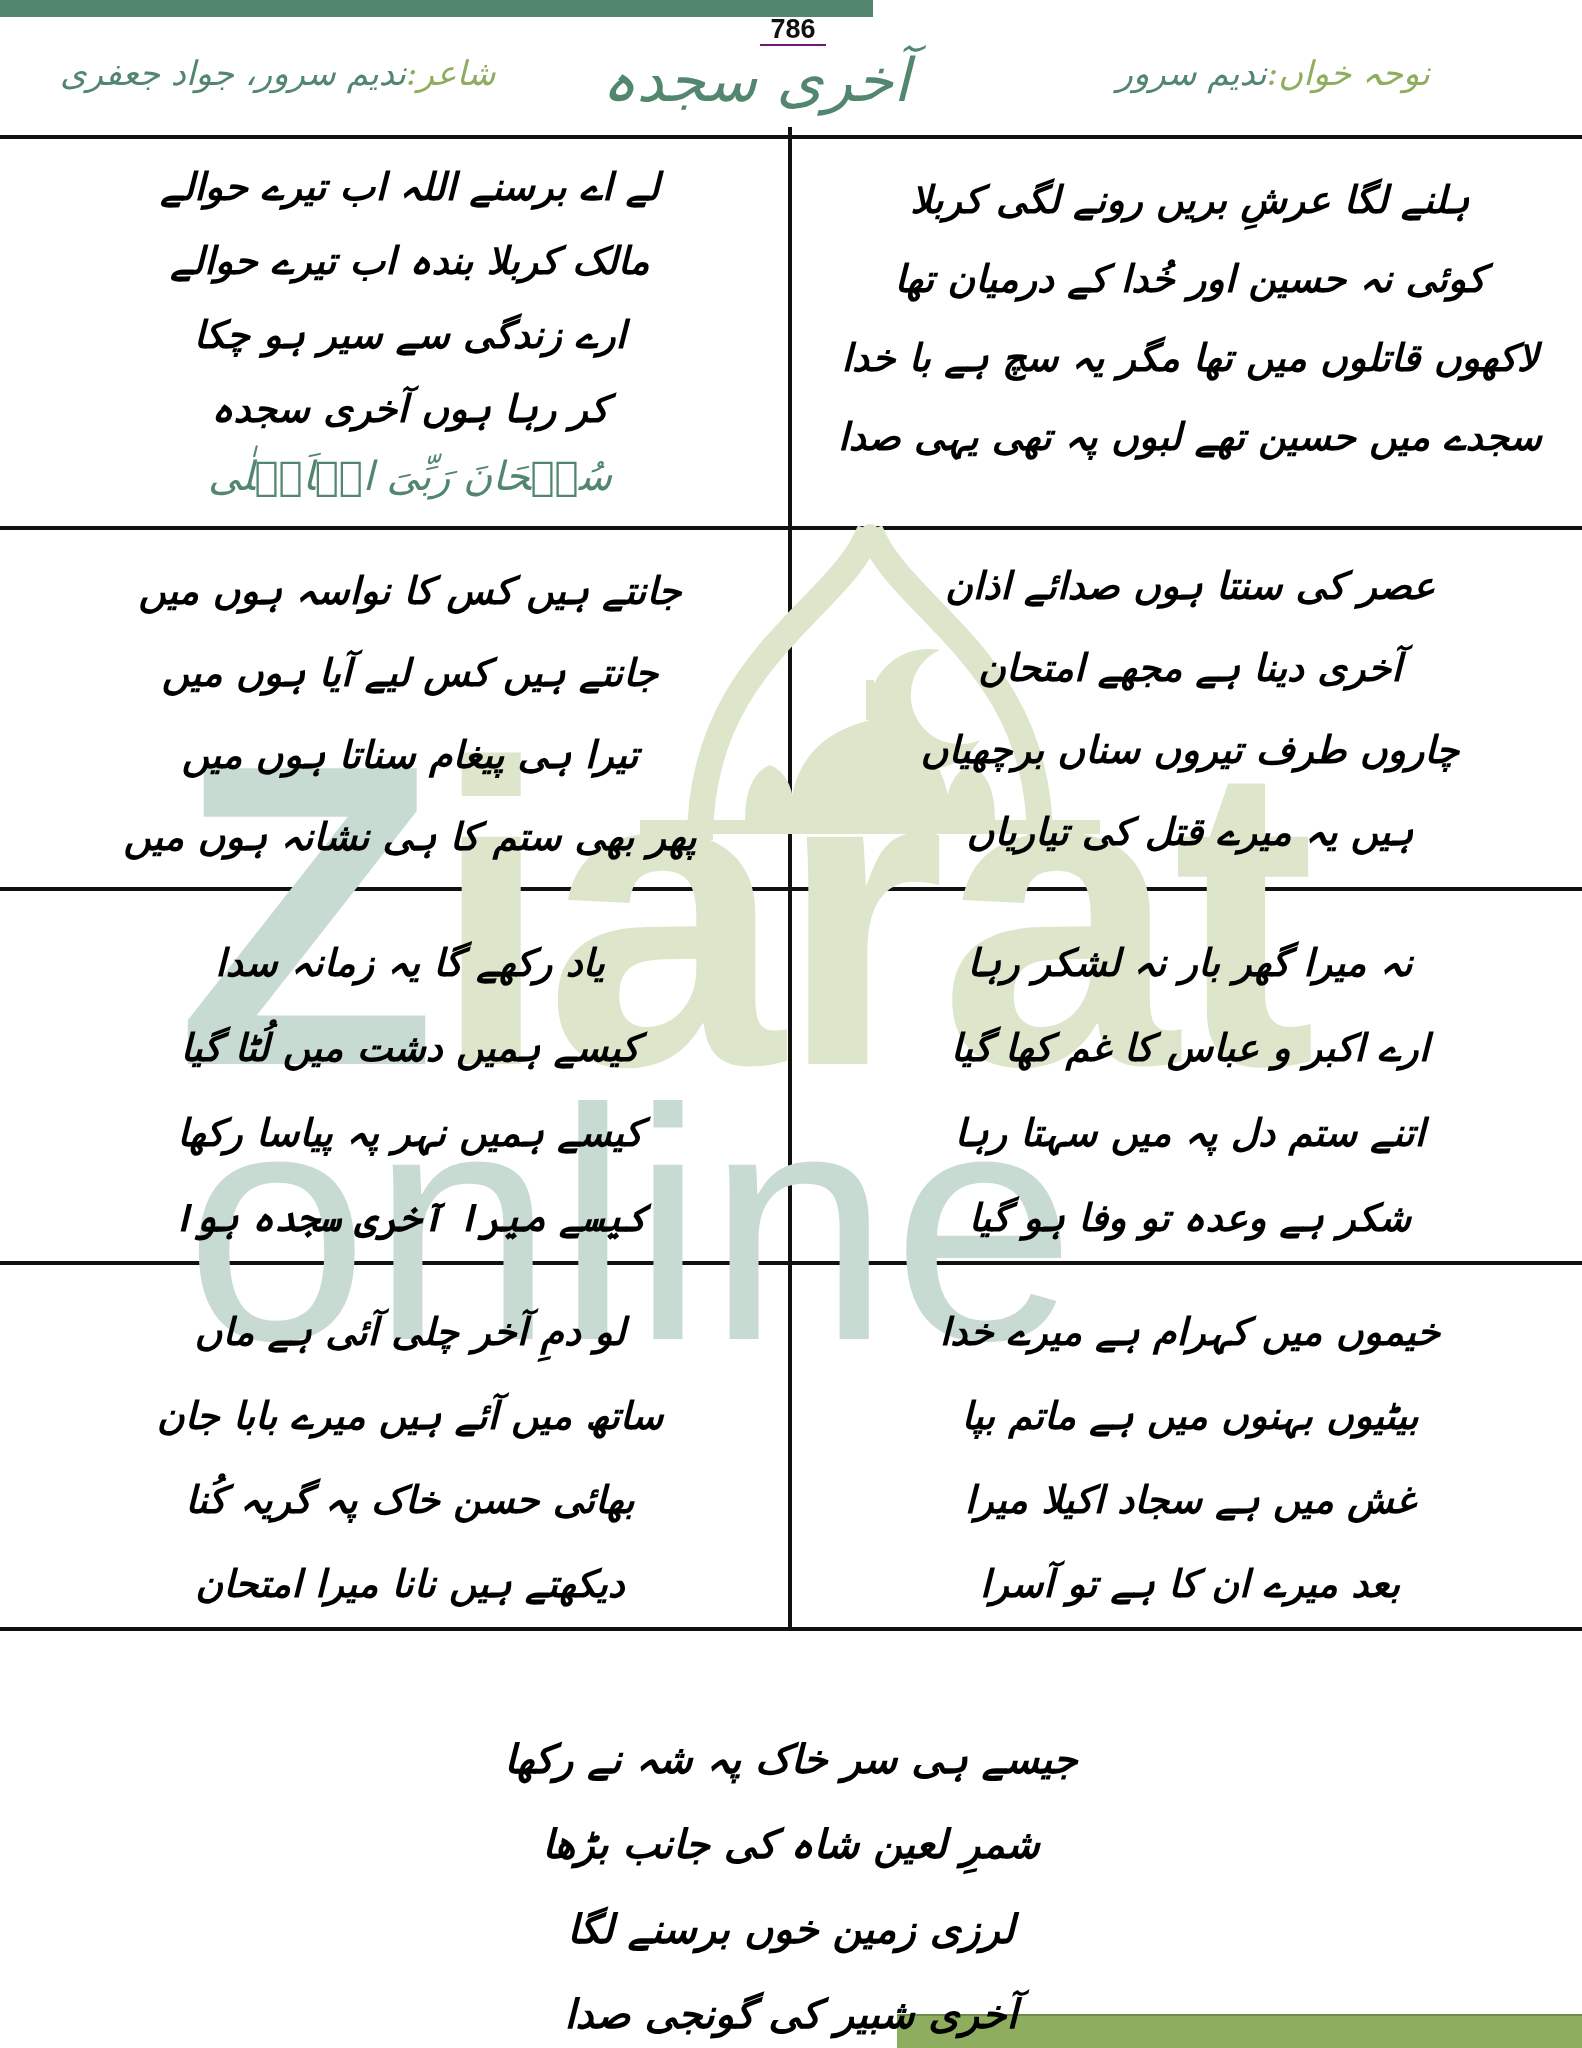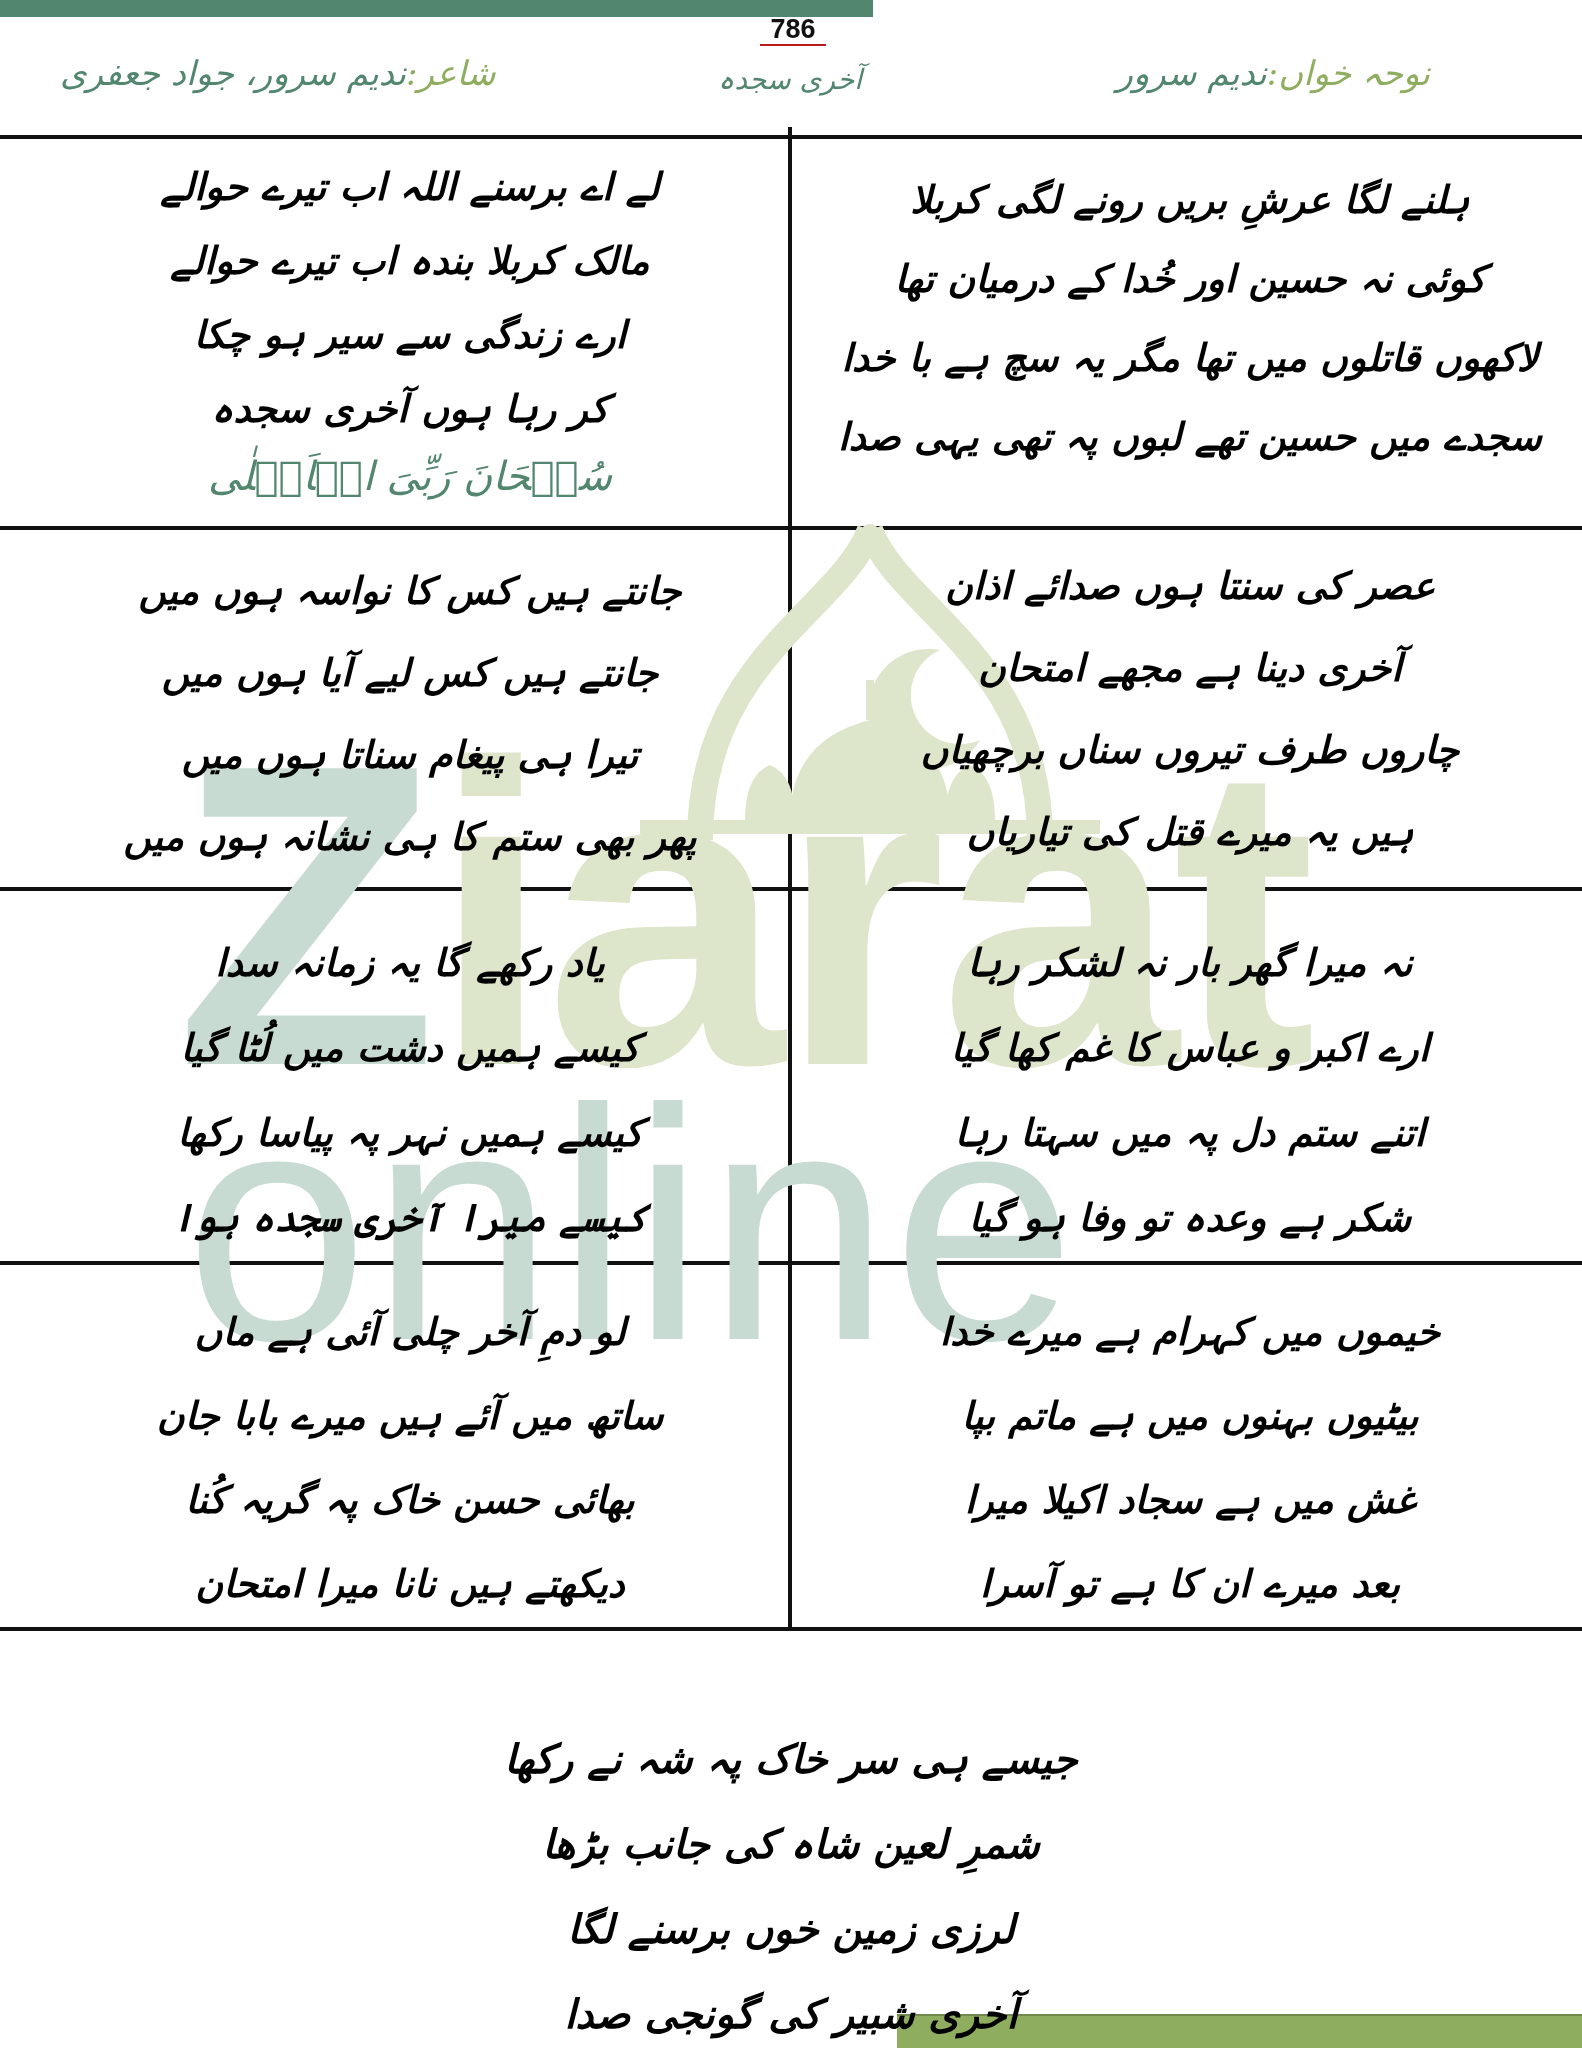--- a/index.html
+++ b/index.html
@@ -3,23 +3,23 @@
 <meta charset="utf-8">
 <style>
   html, body { margin: 0; padding: 0; background: #ffffff; }
   body { width: 1582px; height: 2048px; position: relative; overflow: hidden;
          font-family: "DejaVu Sans", sans-serif; }
   .abs { position: absolute; }
   .top-bar { left: 0; top: 0; width: 873px; height: 17px; background: #52866f; }
   .bottom-bar { left: 897px; top: 2014px; width: 685px; height: 34px; background: #8fad5f;
                 border-top: 2px solid #6f8a4a; }
   .number { left: 760px; top: 14px; width: 66px; text-align: center; font-family: "Liberation Sans", sans-serif;
-            font-weight: bold; font-size: 27px; color: #111; border-bottom: 2px solid #b91c1c; line-height: 30px; }
+            font-weight: bold; font-size: 27px; color: #111; border-bottom: 2px solid #701a75; line-height: 30px; }
   .hdr { font-family: "DejaVu Serif", serif; font-style: italic; direction: rtl; white-space: nowrap; }
-  .title { left: 670px; top: 50px; width: 240px; text-align: center; font-size: 28px; color: #52866f; line-height: 60px; }
+  .title { left: 670px; top: 50px; width: 240px; text-align: center; font-size: 60px; color: #52866f; line-height: 60px; }
   .reciter { left: 1100px; top: 48px; width: 330px; text-align: right; font-size: 34px; line-height: 50px; }
   .poet { left: 60px; top: 48px; width: 440px; text-align: left; font-size: 34px; line-height: 50px; }
   .lbl { color: #8fad5f; font-style: italic; }
   .val { color: #52866f; }
   .hline { left: 0; width: 1582px; height: 4px; background: #111; }
   .vline { left: 788px; width: 4px; background: #111; }
   .cell { direction: rtl; text-align: center; font-family: "DejaVu Serif", serif; font-style: italic; font-weight: bold;
           color: #000; font-size: 38px; line-height: 79px; z-index: 2; }
   .cell .line { display: block; white-space: nowrap; }
   .praise { color: #52866f !important; font-weight: normal; font-size: 40px; text-align: center; }

